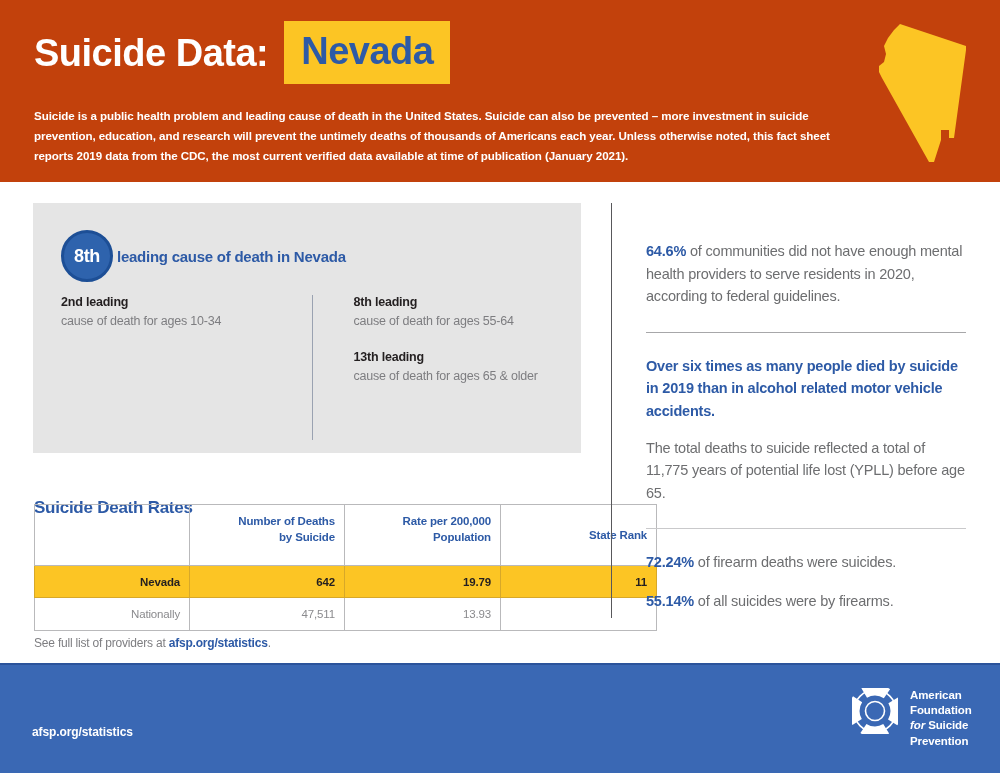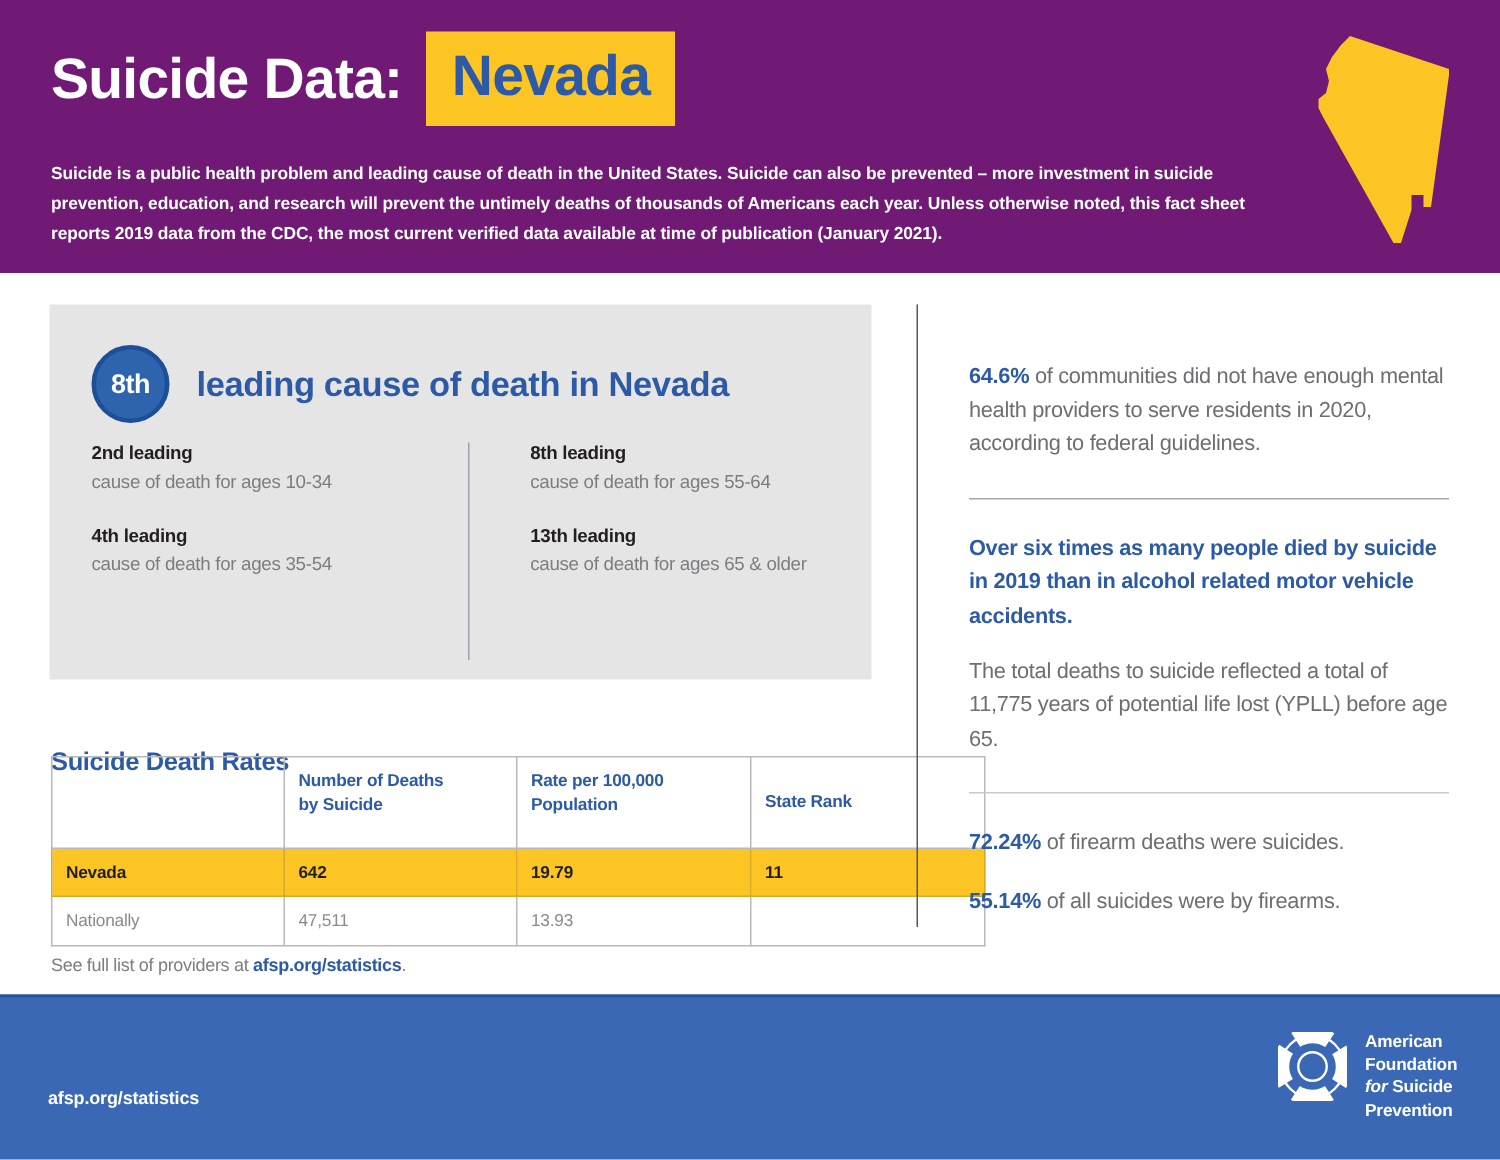--- a/index.html
+++ b/index.html
@@ -15,21 +15,21 @@
     overflow: hidden;
     color: #58585b;
   }
 
   
   .header {
     position: absolute;
     left: 0; top: 0;
     width: 1000px;
     height: 182px;
-    background: #701a75;
+    background: #c2410c;
     overflow: hidden;
   }
   .title-row {
     position: absolute;
     left: 34px;
     top: 21px;
     display: flex;
     align-items: center;
   }
   .title-main {
@@ -93,22 +93,22 @@
     box-sizing: border-box;
     display: flex;
     align-items: center;
     justify-content: center;
     color: #ffffff;
     font-size: 18px;
     font-weight: bold;
     letter-spacing: -0.3px;
   }
   .badge-label {
-    margin-left: 18px;
-    font-size: 23px;
+    margin-left: 4px;
+    font-size: 15px;
     font-weight: bold;
     color: #2d5aa6;
     letter-spacing: -0.25px;
   }
   .stats-grid {
     position: absolute;
     left: 28px;
     top: 92px;
     width: 492px;
     display: flex;
@@ -149,20 +149,21 @@
     letter-spacing: -0.25px;
     margin-top: 19px;
   }
   .rates-table {
     position: absolute;
     left: 34px;
     top: 504px;
     width: 546px;
     border-collapse: collapse;
     table-layout: fixed;
+    text-align: right;
   }
   .rates-table td {
     border: 1px solid #b9b9bb;
     padding: 8px 9px;
     font-size: 11.5px;
     vertical-align: top;
     letter-spacing: -0.15px;
   }
   .rates-table tr.head td {
     height: 30px;
@@ -308,24 +309,20 @@
   <div class="badge-row">
     <div class="badge">8th</div>
     <div class="badge-label">leading cause of death in Nevada</div>
   </div>
 
   <div class="stats-grid">
     <div class="stats-col">
       <div class="stat-item">
         <div class="stat-head">2nd leading</div>
         <div class="stat-sub">cause of death for ages 10-34</div>
-      </div>
-      <div class="stat-item">
-        <div class="stat-head">4th leading</div>
-        <div class="stat-sub">cause of death for ages 35-54</div>
       </div>
     </div>
     <div class="stats-col right">
       <div class="stat-item">
         <div class="stat-head">8th leading</div>
         <div class="stat-sub">cause of death for ages 55-64</div>
       </div>
       <div class="stat-item">
         <div class="stat-head">13th leading</div>
         <div class="stat-sub">cause of death for ages 65 &amp; older</div>
@@ -338,21 +335,21 @@
 
 <table class="rates-table">
   <tbody>
       <tr class="head">
     <td class="c1 blank"></td>
     <td class="c2">
       <div>Number of Deaths</div>
       <div>by Suicide</div>
     </td>
     <td class="c3">
-      <div>Rate per 100,000</div>
+      <div>Rate per 200,000</div>
       <div>Population</div>
     </td>
     <td class="c4 state-rank-head">State Rank</td>
   </tr>
   <tr class="hl">
     <td class="c1">Nevada</td>
     <td class="c2">642</td>
     <td class="c3">19.79</td>
     <td class="c4">11</td>
   </tr>

